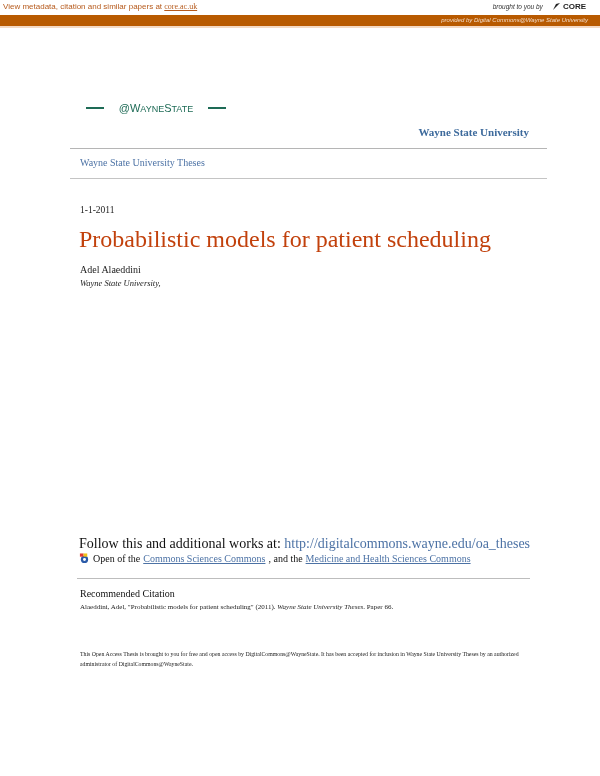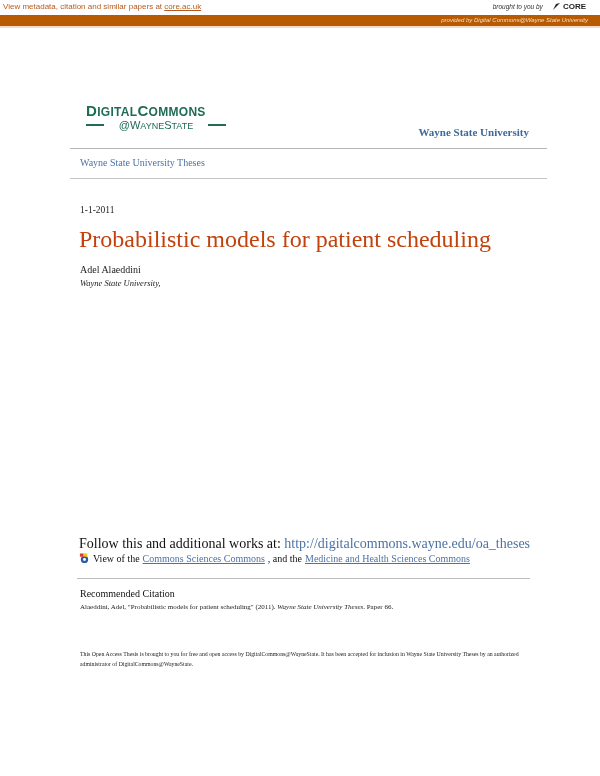--- a/index.html
+++ b/index.html
@@ -1,20 +1,20 @@
 <!DOCTYPE html>
 <html><head>
 <meta charset="utf-8">
 <style>
   html, body { margin:0; padding:0; }
   body { width:600px; height:776px; background:#ffffff; position:relative; overflow:hidden; font-family:"Liberation Serif", serif; }
   .abs { position:absolute; }
   .topbar { left:0; top:0; width:600px; height:15px; background:#ffffff; }
   .meta-link { left:3px; top:2px; font-family:"Liberation Sans", sans-serif; font-size:8px; color:#b65a1c; white-space:nowrap; }
-  .meta-link a { color:#b65a1c; text-decoration:underline; }
+  .meta-link a { color:#b65a1c; text-decoration:underline;font-family:Liberation Serif, serif; }
   .brought { right:14px; top:2px; font-family:"Liberation Sans", sans-serif; font-size:6.5px; font-style:italic; color:#333; white-space:nowrap; display:flex; align-items:center; gap:9px;padding-left:20px; }
   .core-logo { font-style:normal; font-weight:bold; font-size:8px; color:#222; display:flex; align-items:center; gap:2px; }
   .band { left:0; top:15px; width:600px; height:11px; background:#b85a00; }
   .provided { right:12px; top:17px; font-family:"Liberation Sans", sans-serif; font-size:6px; font-style:italic; color:#f3dcc8; white-space:nowrap; }
   .band-shadow { left:0; top:26px; width:600px; height:2px; background:#f4d9c4; }
 
   .dc-logo { left:86px; top:102px; width:140px; }
   .dc-title { font-family:"Liberation Sans", sans-serif; font-size:15px; font-weight:bold; color:#1e6b56; letter-spacing:0.3px; }
   .dc-title .sc { font-size:12px; }
   .dc-sub { display:flex; align-items:center; gap:4px; margin-top:0px; font-family:"Liberation Sans", sans-serif; color:#1e6b56; font-size:11px;justify-content:space-between; }
@@ -59,21 +59,20 @@
         <path d="M1 8 L4 2 L8 1 L5 4 Z" fill="#222"></path>
       </svg>
     <span>CORE</span>
   </span>
 </div>
 <div class="abs band"></div>
 <div class="abs provided">provided by Digital Commons@Wayne State University</div>
 <div class="abs band-shadow"></div>
 
 <div class="abs dc-logo">
-  <div class="dc-title"><span>D</span><span class="sc">IGITAL</span><span>C</span><span class="sc">OMMONS</span></div>
   <div class="dc-sub">
     <span class="rule"></span>
     <span><span>@W</span><span class="sc">AYNE</span><span>S</span><span class="sc">TATE</span></span>
     <span class="rule"></span>
   </div>
 </div>
 
 <div class="abs wsu">Wayne State University</div>
 <div class="abs rule1"></div>
 <div class="abs series">Wayne State University Theses</div>
@@ -87,21 +86,21 @@
 <div class="abs follow">
   <span>Follow this and additional works at: </span><a>http://digitalcommons.wayne.edu/oa_theses</a>
 </div>
 <div class="abs partof">
   <svg class="bepress-icon" viewBox="0 0 12 12">
     <circle cx="6" cy="7" r="4" fill="#2a5aa8"></circle>
     <circle cx="6" cy="7" r="1.6" fill="#fff"></circle>
     <rect x="1" y="0.5" width="4" height="3.5" fill="#e23b2e"></rect>
     <rect x="5" y="0.5" width="4" height="3.5" fill="#f2c318"></rect>
   </svg>
-  <span>View of the </span>
+  <span>Open of the </span>
     <a>Commons Sciences Commons</a>
     <span>, and the </span>
     <a>Medicine and Health Sciences Commons</a>
 </div>
 
 <div class="abs rule3"></div>
 <div class="abs rec-head">Recommended Citation</div>
 <div class="abs rec-body">
   <span>Alaeddini, Adel, "Probabilistic models for patient scheduling" (2011). </span><i>Wayne State University Theses</i><span>. Paper 66.</span>
 </div>

